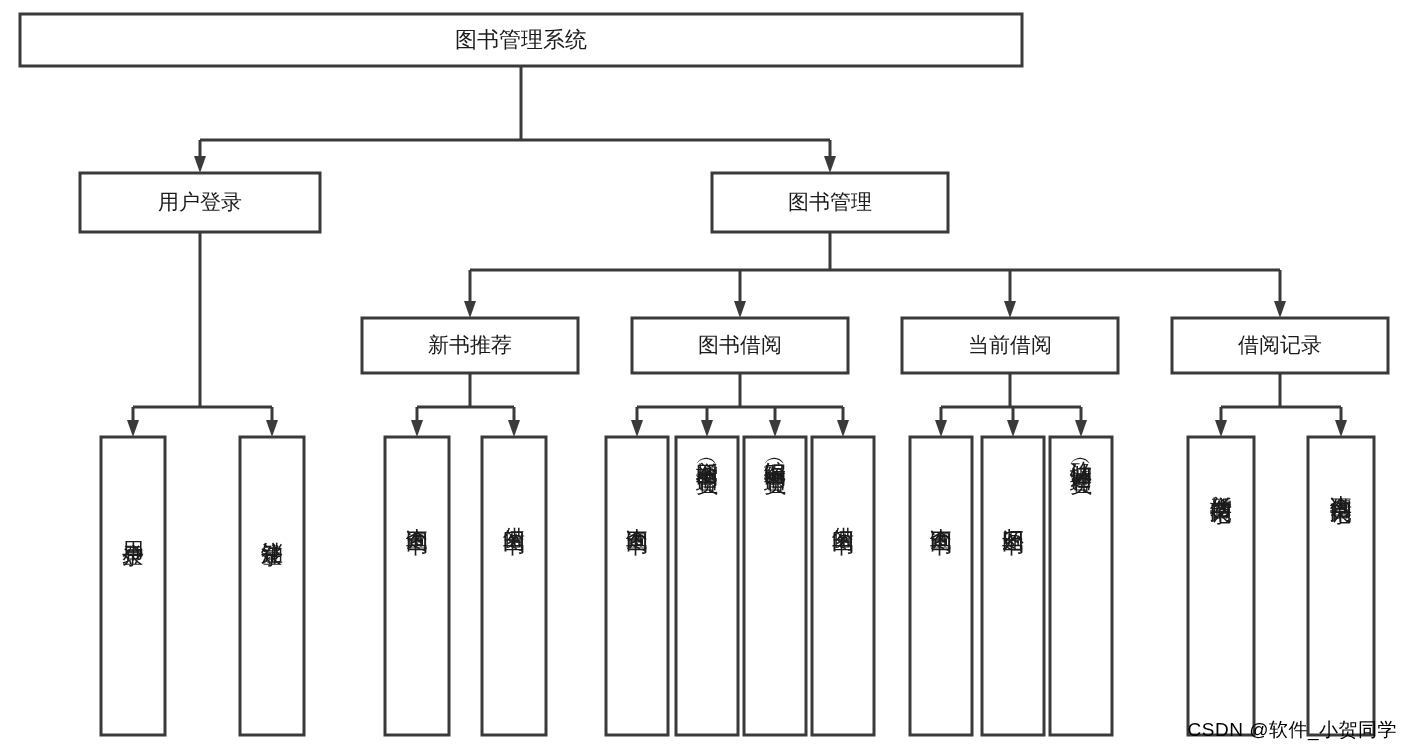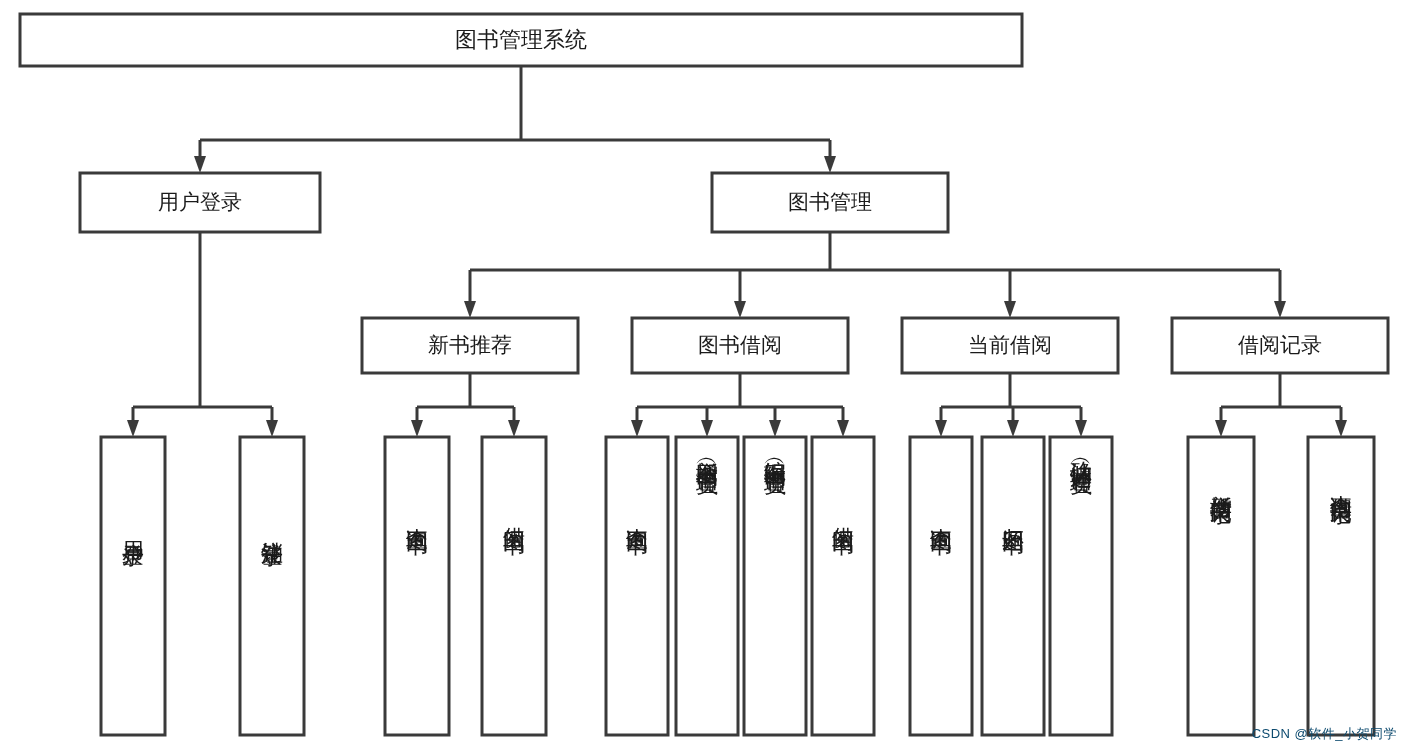--- a/index.html
+++ b/index.html
@@ -71,22 +71,22 @@
     color: #1b1b1b;
     letter-spacing: 2px;
     white-space: nowrap;
     text-align: center;
   }
   .watermark {
     position: absolute;
     right: 8px;
     bottom: 4px;
     font-family: "Liberation Sans", "DejaVu Sans", sans-serif;
-    font-size: 13px;
-    color: #0c4a6e;
+    font-size: 19px;
+    color: #000000;
     letter-spacing: 0.5px;
     white-space: nowrap;
     user-select: none;
   }
 </style>
 </head>
 <body>
 
 <div id="diagram-root">
 

